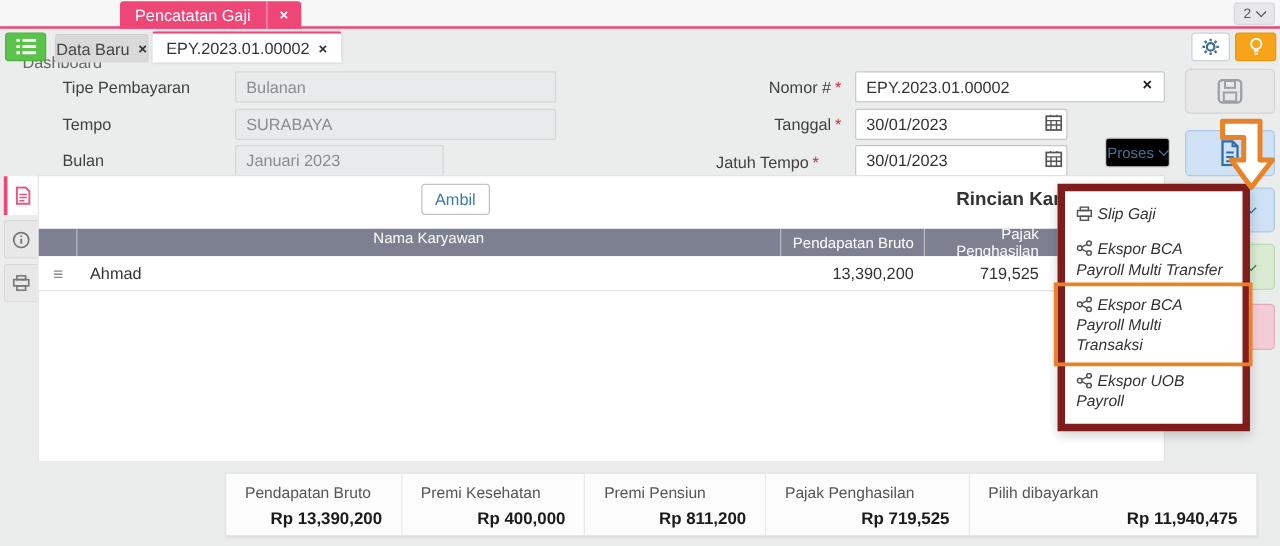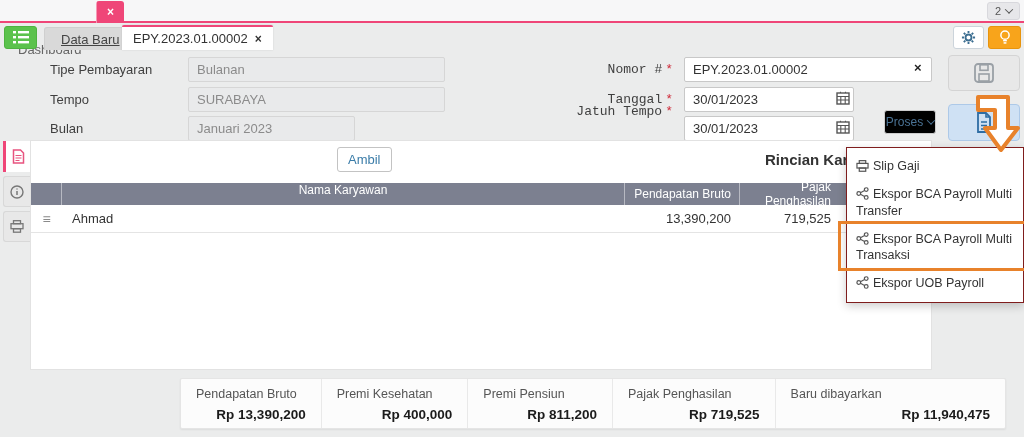--- a/index.html
+++ b/index.html
@@ -9,29 +9,29 @@
   
   .topbar { position:absolute; left:0; top:0; width:1024px; height:23px; background:#f7f7f8; border-bottom:2px solid #ef4678; }
   .tab-dashboard { position:absolute; left:6px; top:2px; height:21px; line-height:21px; padding:0 12px; font-size:13px; color:#666; cursor:pointer;margin-top:37px; }
   .tab-pink { position:absolute; left:96px; top:1px; height:22px; background:#ef4678; color:#fff; border-radius:3px 3px 0 0; display:flex; align-items:stretch; font-size:13px; }
   .tab-pink .lbl { padding:0 12px; display:flex; align-items:center; }
   .tab-pink .close { padding:0 10px; display:flex; align-items:center; border-left:1px solid rgba(255,255,255,.45); font-weight:bold; font-size:12px; }
   .counter { position:absolute; right:4px; top:2px; height:18px; background:#e7e7ea; border:1px solid #d8d8dd; border-radius:3px; font-size:11px; color:#555; padding:0 7px; display:flex; align-items:center; gap:5px; }
 
   
   .btn-green { position:absolute; left:4px; top:26px; width:33px; height:23px; background:#5bc24c; border:1px solid #4eb340; border-radius:3px; display:flex; align-items:center; justify-content:center; cursor:pointer; }
-  .tab-gray { position:absolute; left:44px; top:27px; height:23px; background:#d9d9d9; border:1px solid #cfcfcf; border-bottom:none; border-radius:3px 3px 0 0; color:#444; font-size:13px; padding:0 16px; display:flex; gap:7px; align-items:center; cursor:pointer;text-decoration:underline; }
+  .tab-gray { position:absolute; left:44px; top:27px; height:23px; background:#d9d9d9; border:1px solid #cfcfcf; border-bottom:none; border-radius:3px 3px 0 0; color:#444; font-size:13px; padding:0 0; display:flex; gap:7px; align-items:center; cursor:pointer; }
   .tab-white { position:absolute; left:122px; top:25px; height:25px; background:#fff; border-top:2px solid #ef4678; border-radius:2px 2px 0 0; padding:0 11px; font-size:13px; color:#333; display:flex; gap:7px; align-items:center; box-shadow:0 0 2px rgba(0,0,0,.12); cursor:pointer; }
   .x { font-weight:bold; font-size:12px; color:#333; cursor:pointer; }
   .btn-gear { position:absolute; left:953px; top:26px; width:31px; height:23px; background:#fff; border:1px solid #ccd4db; border-radius:3px; display:flex; align-items:center; justify-content:center; cursor:pointer; }
   .btn-bulb { position:absolute; left:988px; top:26px; width:33px; height:23px; background:#f8a41b; border:1px solid #e8940d; border-radius:3px; display:flex; align-items:center; justify-content:center; cursor:pointer; }
 
   
   .flabel { position:absolute; font-size:13px; color:#3f3f3f; }
-  .rlabel { position:absolute; font-size:13px; color:#3f3f3f; width:118px; text-align:right; left:555px; white-space:nowrap;font-family:Liberation Mono, monospace; }
+  .rlabel { position:absolute; font-size:13px; color:#3f3f3f; width:118px; text-align:right; left:555px; white-space:nowrap; }
   .req { color:#cf2b3a; margin-left:3px; }
   .inp { position:absolute; height:25px; font-size:13px; padding:0 8px; border-radius:2px; font-family:"Liberation Sans",sans-serif; }
   .inp-dis { background:#e9eaeb; border:1px solid #d6d6d6; color:#8b8b8b; }
   .inp-en  { background:#fff; border:1px solid #c8c8c8; color:#333; }
   .clear-x { position:absolute; left:914px; top:60px; font-size:13px; font-weight:bold; color:#222; cursor:pointer; z-index:3; }
   .cal-ic { position:absolute; left:836px; cursor:pointer; z-index:3; }
   .btn-proses { position:absolute; left:884px; top:110px; width:52px; height:24px; background:#000000; border:1px solid #ccc; border-radius:3px; color:#4a7294; font-size:12px; display:flex; align-items:center; justify-content:center; gap:5px; cursor:pointer; }
   .chev { width:6px; height:6px; border-right:1.5px solid currentColor; border-bottom:1.5px solid currentColor; transform:rotate(45deg) translate(-1px,-1px); display:inline-block; }
 
   
@@ -63,21 +63,21 @@
   .trow .c-name { text-align:left; padding-left:10px; }
   .c-bruto { width:115px; text-align:right; padding-right:8px; }
   .c-pajak { width:100px; text-align:right; padding-right:8px; }
   .c-extra { width:92px; }
   .thead .c-handle { border-right:1px solid rgba(255,255,255,.45); height:100%; display:flex; align-items:center; justify-content:center; }
   .thead .c-bruto, .thead .c-pajak, .thead .c-extra { border-left:1px solid rgba(255,255,255,.45); height:100%; display:flex; align-items:center; justify-content:flex-end; }
   .thead .c-extra { border-left:none; }
   .drag { color:#8a8a8a; font-size:14px; cursor:grab; }
 
   
-  .dropdown { position:absolute; left:846px; top:147px; width:178px; background:#fff; border:1px solid #7f1d1d; box-shadow:0 3px 9px rgba(0,0,0,.2); z-index:40; padding:4px 0; }
+  .dropdown { position:absolute; left:846px; top:147px; width:154px; background:#fff; border:6px solid #7f1d1d; box-shadow:0 3px 9px rgba(0,0,0,.2); z-index:40; padding:4px 0;font-style:italic; }
   .dd-item { position:relative; padding:6px 9px; font-size:12.5px; color:#333; line-height:1.3; cursor:pointer; }
   .dd-item svg { vertical-align:-2px; margin-right:4px; }
   .hl-box { position:absolute; left:-9px; right:-8px; top:-4px; bottom:-2px; border:3px solid #e8822b; z-index:45; pointer-events:none; }
 
   .arrow-annot { position:absolute; left:972px; top:92px; z-index:60; pointer-events:none; }
 
   
   .summary { position:absolute; left:180px; top:378px; width:826px; height:51px; background:#fcfcfc; border:1px solid #e5e5e5; border-radius:2px; display:flex; box-shadow:0 1px 2px rgba(0,0,0,.07); }
   .sum-cell { padding:8px 15px 0 15px; }
   .sum-cell + .sum-cell { border-left:1px solid #e9e9e9; }
@@ -86,20 +86,21 @@
   .sum-value { font-size:13.5px; font-weight:bold; color:#1b1b1b; text-align:right; margin-top:6px; }
 </style>
 </head>
 <body>
 
 <div class="screen">
 
   <div class="topbar"></div>
   <div class="tab-dashboard">Dashboard</div>
   <div class="tab-pink">
+    <span class="lbl">Pencatatan Gaji</span>
     <span class="close">×</span>
   </div>
   <div class="counter">
     <span>2</span>
     <span class="chev"></span>
   </div>
 
   <div class="btn-green">
     <svg width="16" height="13" viewBox="0 0 16 13">
       <rect x="0" y="0" width="3" height="2.4" fill="#fff"></rect>
@@ -151,21 +152,21 @@
     <span>Tanggal</span><span class="req">*</span>
   </div>
   <input class="inp inp-en" style="left: 684px; top: 87px; width: 170px;" value="30/01/2023">
   <span class="cal-ic" style="top:91px;">
     <svg width="14" height="14" viewBox="0 0 14 14">
         <rect x="1" y="2" width="12" height="11" fill="none" stroke="#555" stroke-width="1.4"></rect>
         <path d="M1 5.5h12 M4.5 2V0.8 M9.5 2V0.8 M4.8 5.5v7.5 M9.2 5.5v7.5 M1 9h12" stroke="#555" stroke-width="1.1"></path>
       </svg>
   </span>
 
-  <div class="rlabel" style="top:104px;">
+  <div class="rlabel" style="top:122px;text-align:center;">
     <span>Jatuh Tempo</span><span class="req">*</span>
   </div>
   <input class="inp inp-en" style="left: 684px; top: 116px; width: 170px;" value="30/01/2023">
   <span class="cal-ic" style="top:120px;">
     <svg width="14" height="14" viewBox="0 0 14 14">
         <rect x="1" y="2" width="12" height="11" fill="none" stroke="#555" stroke-width="1.4"></rect>
         <path d="M1 5.5h12 M4.5 2V0.8 M9.5 2V0.8 M4.8 5.5v7.5 M9.2 5.5v7.5 M1 9h12" stroke="#555" stroke-width="1.1"></path>
       </svg>
   </span>
 
@@ -294,18 +295,18 @@
     </div>
     <div class="sum-cell sc2">
       <div class="sum-label">Premi Pensiun</div>
       <div class="sum-value">Rp 811,200</div>
     </div>
     <div class="sum-cell sc3">
       <div class="sum-label">Pajak Penghasilan</div>
       <div class="sum-value">Rp 719,525</div>
     </div>
     <div class="sum-cell sc4">
-      <div class="sum-label">Baru dibayarkan</div>
+      <div class="sum-label">Pilih dibayarkan</div>
       <div class="sum-value">Rp 11,940,475</div>
     </div>
   </div>
 
 </div>
 
 </body></html>

